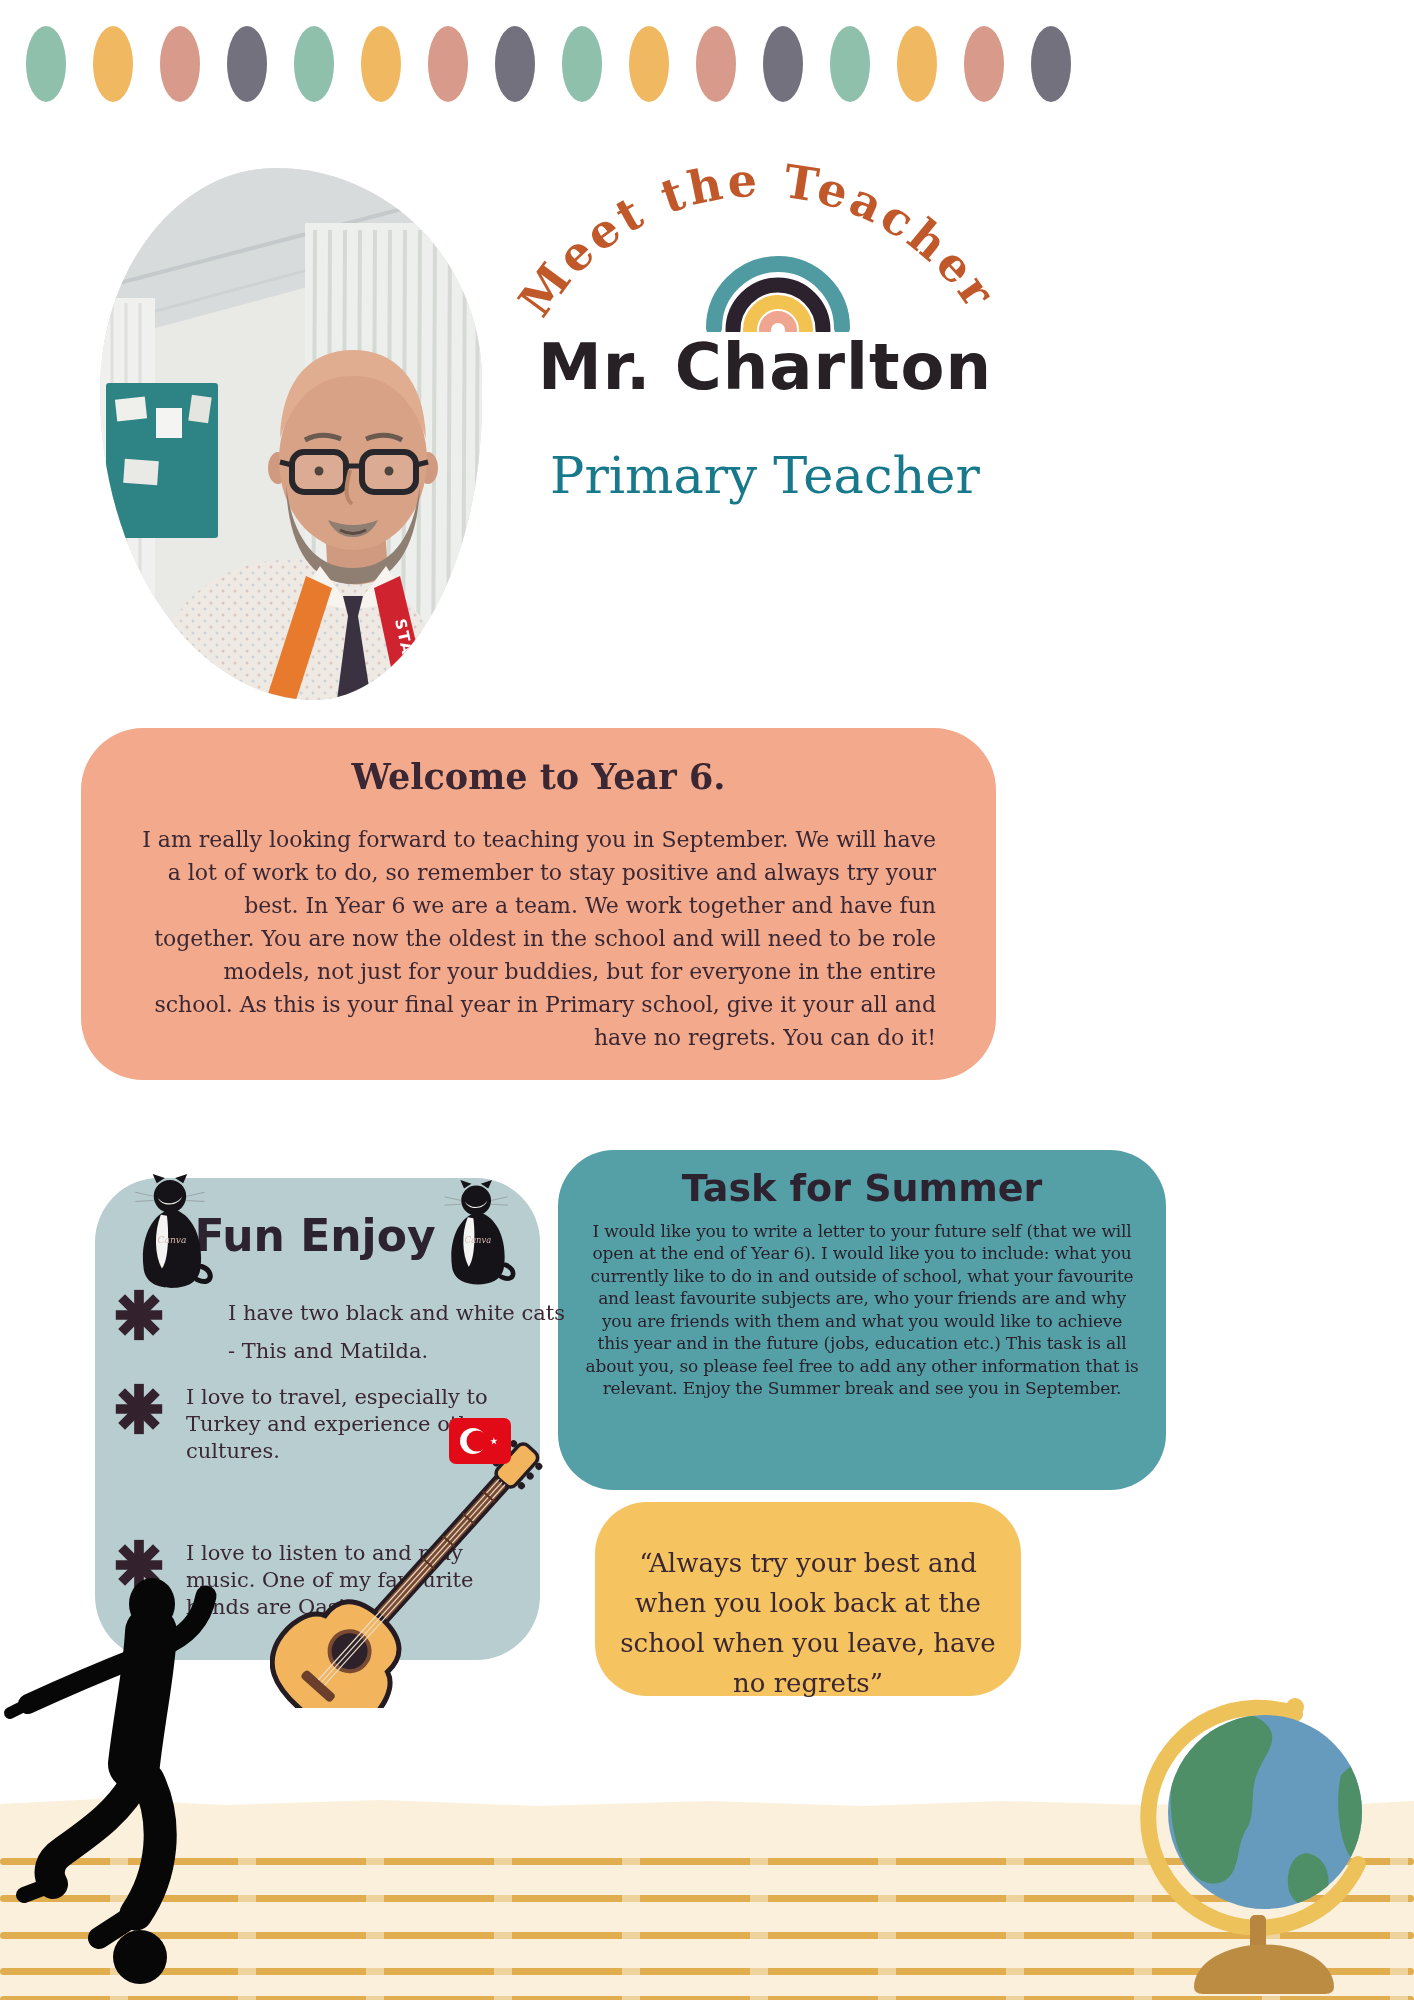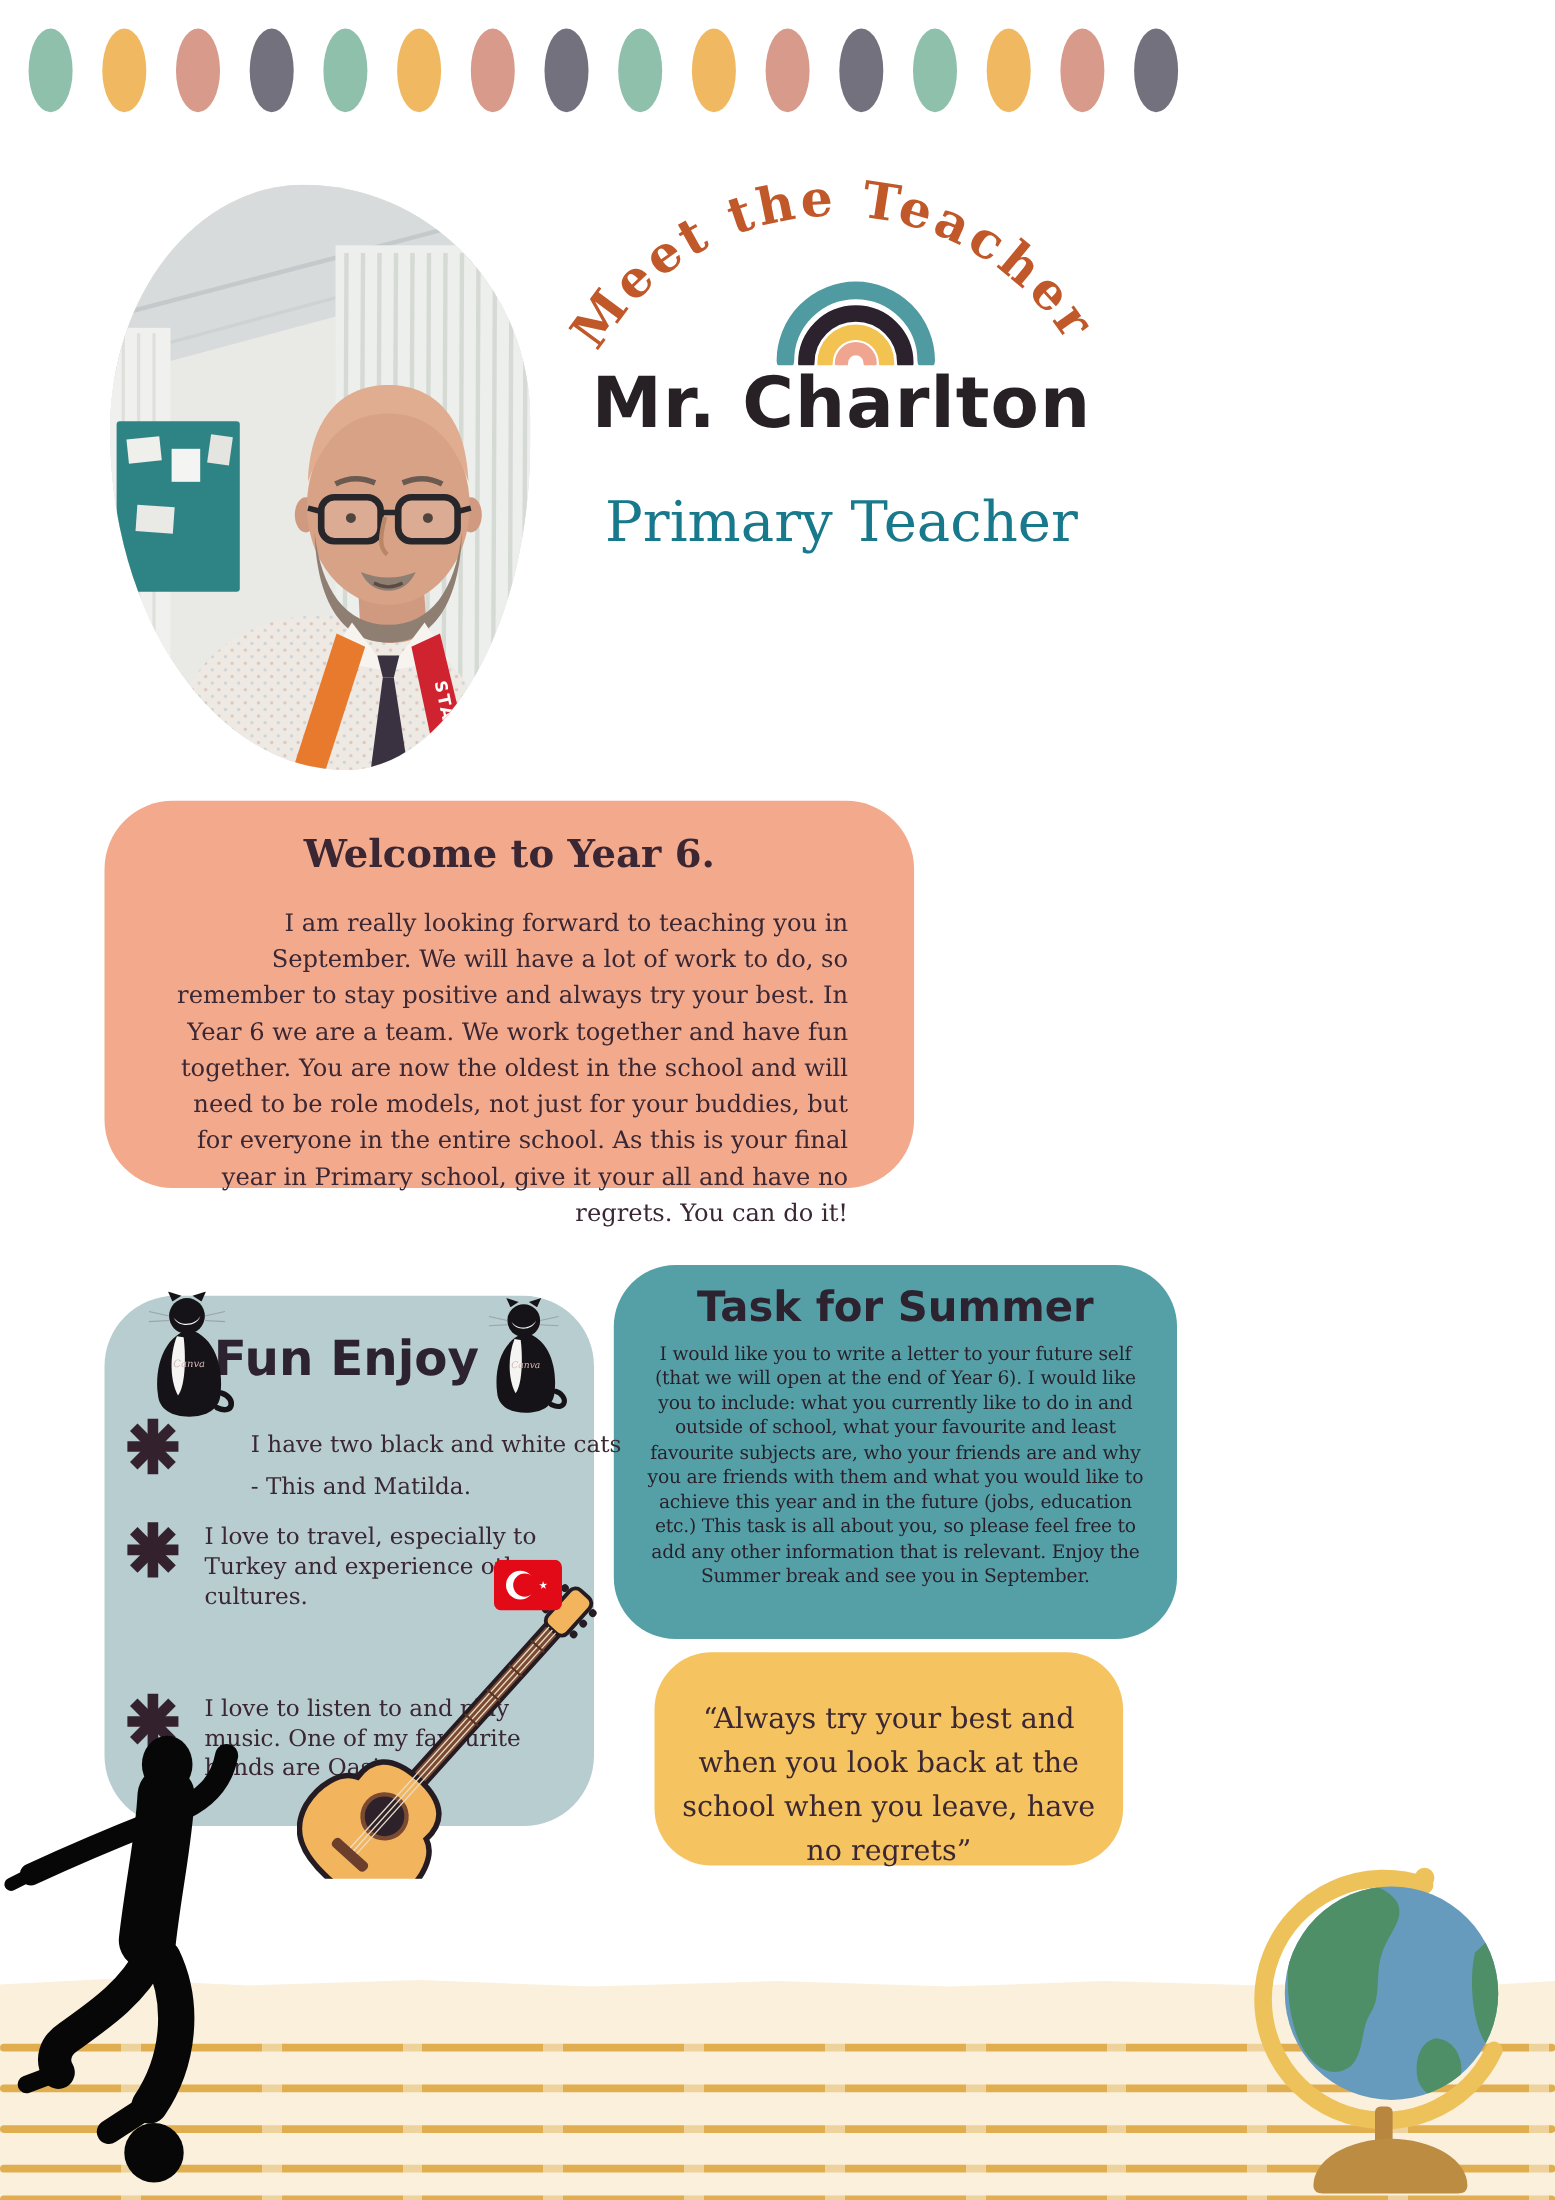--- a/index.html
+++ b/index.html
@@ -28,21 +28,21 @@
     font-family:"DejaVu Sans", sans-serif;font-weight:bold;font-size:64px;
     letter-spacing:1px;color:#272025;z-index:2;
   }
   .teacher-role{
     position:absolute;left:500px;top:446px;width:530px;text-align:center;
     font-size:51px;color:#17798b;z-index:2;
   }
 
   
   .welcome-box{
-    position:absolute;left:95px;top:728px;width:736px;height:352px;
+    position:absolute;left:81px;top:728px;width:915px;height:352px;
     background:#f2a98c;border-radius:62px;z-index:2;color:#3a2733;
   }
   .welcome-title{padding-top:28px;text-align:center;font-size:35px;font-weight:bold;}
   .welcome-body{
     margin:26px 60px 0 60px;text-align:right;font-size:22px;line-height:1.5;
   }
 
   
   .funfacts-box{
     position:absolute;left:95px;top:1178px;width:445px;height:482px;
@@ -61,21 +61,21 @@
     position:absolute;left:186px;width:350px;color:#3a2733;font-size:21px;z-index:3;
   }
   .fact span{display:block;}
   .fact1{top:1294px;line-height:38px;margin-left:42px;}
   .fact2{top:1384px;line-height:27px;}
   .fact3{top:1540px;line-height:27px;}
   .turkey-flag{position:absolute;left:449px;top:1418px;z-index:4;}
 
   
   .task-box{
-    position:absolute;left:558px;top:1150px;width:512px;height:340px;
+    position:absolute;left:558px;top:1150px;width:608px;height:340px;
     background:#55a0a6;border-radius:56px;z-index:2;
   }
   .task-title{
     padding-top:16px;text-align:center;
     font-family:"DejaVu Sans", sans-serif;font-weight:bold;font-size:38px;color:#2d2330;
   }
   .task-body{
     margin:10px 26px 0 26px;text-align:center;font-size:17px;line-height:1.32;
     letter-spacing:-0.2px;color:#281f2b;font-weight:500;
   }

